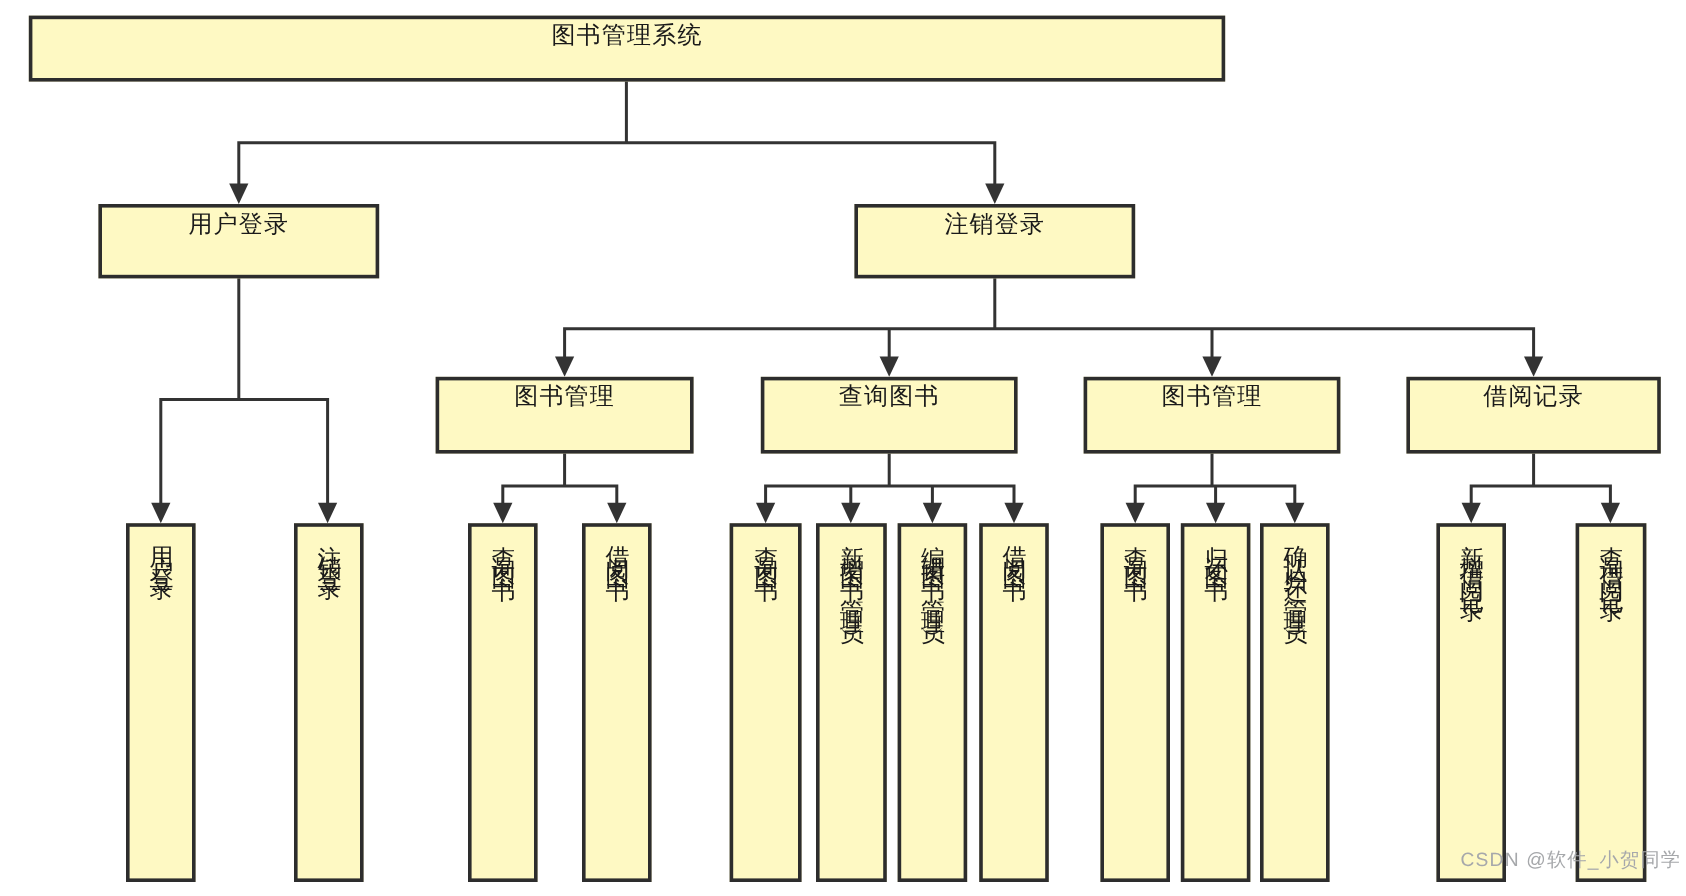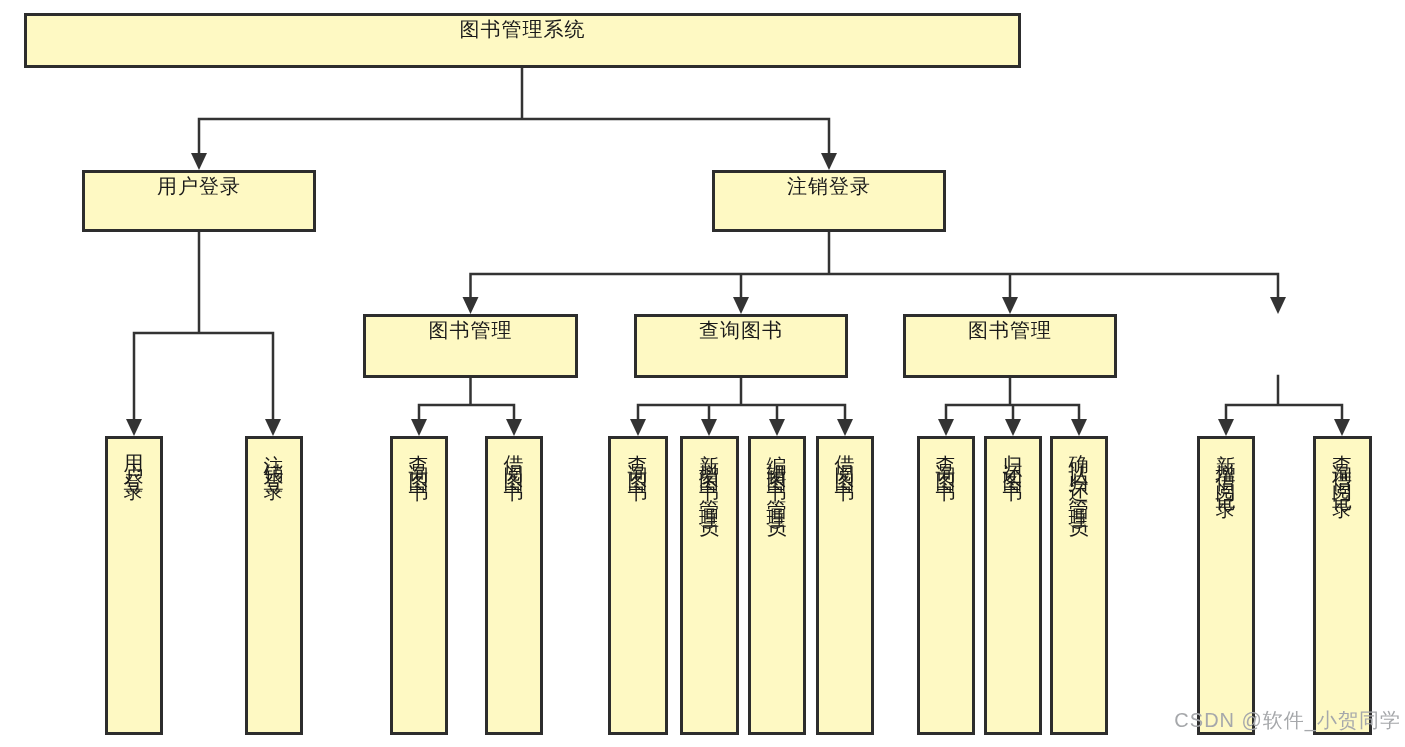--- a/index.html
+++ b/index.html
@@ -21,21 +21,21 @@
   .leaf .vtext {
     writing-mode: vertical-rl;
     text-orientation: mixed;
     letter-spacing: 9px;
     line-height: 1;
     font-size: 20px;
   }
   .hlabel { white-space: nowrap; }
   #watermark {
     position: absolute; right: 4px; top: 707px;
-    font-size: 20px; color: #a6a8ab; letter-spacing: 1px;
+    font-size: 16px; color: #a6a8ab; letter-spacing: 1px;
     z-index: 3; white-space: nowrap;
   }
 </style>
 </head>
 <body>
 
 <div id="stage">
 
   <svg id="connectors" viewBox="0 0 1405 747" xmlns="http://www.w3.org/2000/svg">
     <g stroke="#333333" stroke-width="2.5" fill="none" stroke-linecap="square">
@@ -83,20 +83,23 @@
 
   <div class="box" style="left:363px; top:314px; width:215px; height:64px;">
     <span class="hlabel">图书管理</span>
   </div>
   <div class="box" style="left:634px; top:314px; width:214px; height:64px;">
     <span class="hlabel">查询图书</span>
   </div>
   <div class="box" style="left:903px; top:314px; width:214px; height:64px;">
     <span class="hlabel">图书管理</span>
   </div>
+  <div class="box" style="left:1172px; top:314px; width:212px; height:64px;">
+    <span class="hlabel">借阅记录</span>
+  </div>
 
   <div class="box leaf" style="left:105px; top:436px; width:58px; height:299px;">
     <span class="vtext">用户登录</span>
   </div>
   <div class="box leaf" style="left:245px; top:436px; width:58px; height:299px;">
     <span class="vtext">注销登录</span>
   </div>
 
   <div class="box leaf" style="left:390px; top:436px; width:58px; height:299px;">
     <span class="vtext">查询图书</span>

